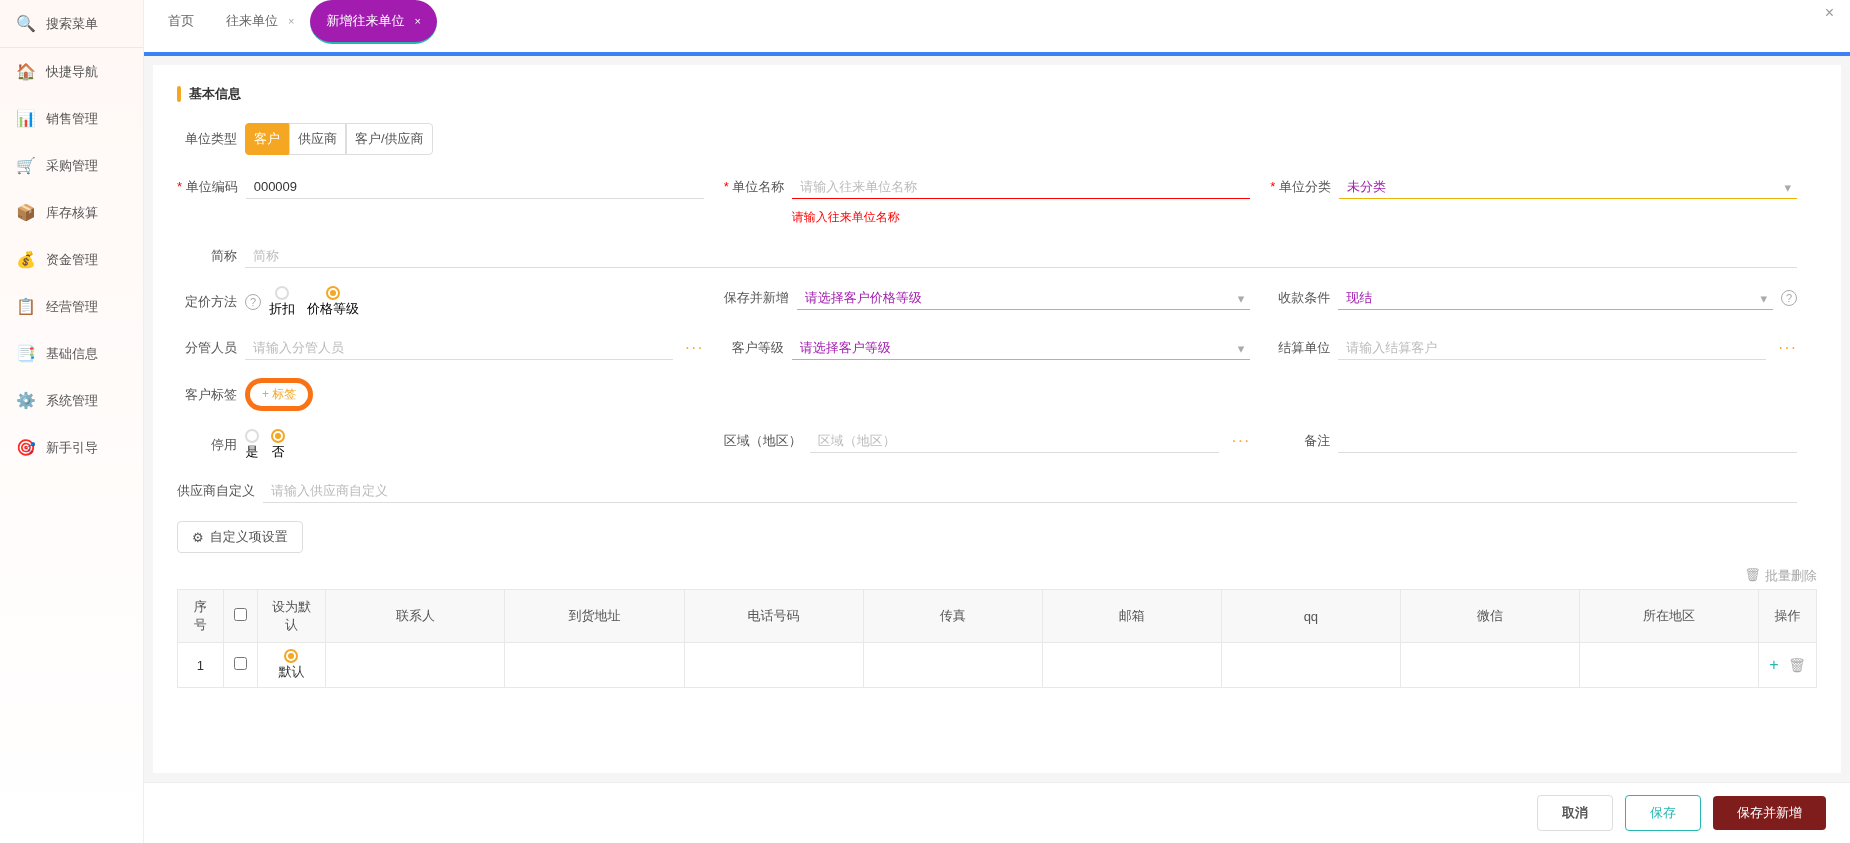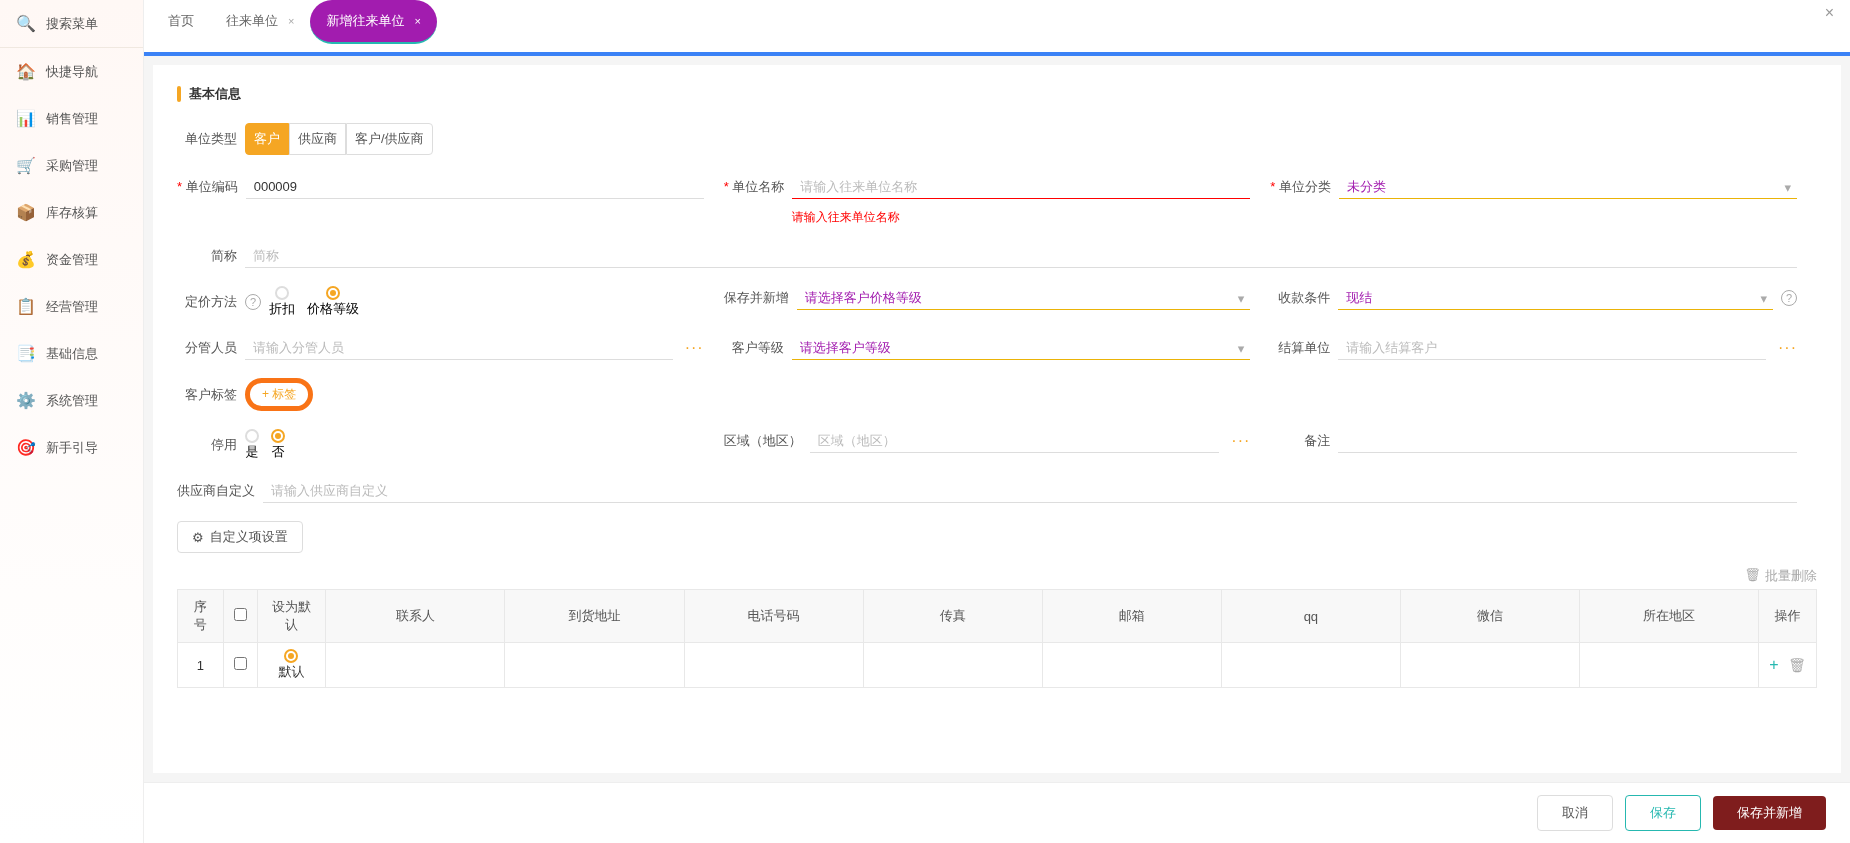--- a/index.html
+++ b/index.html
@@ -315,20 +315,21 @@
       gap: 12px;
     }
     .btn-cancel {
       padding: 8px 24px;
       border: 1px solid #ddd;
       background: #fff;
       border-radius: 4px;
       cursor: pointer;
       font-size: 13px;
       color: #555;
+      font-weight: bold;
     }
     .btn-save {
       padding: 8px 24px;
       border: 1px solid #26b8b0;
       background: #fff;
       color: #26b8b0;
       border-radius: 4px;
       cursor: pointer;
       font-size: 13px;
     }

